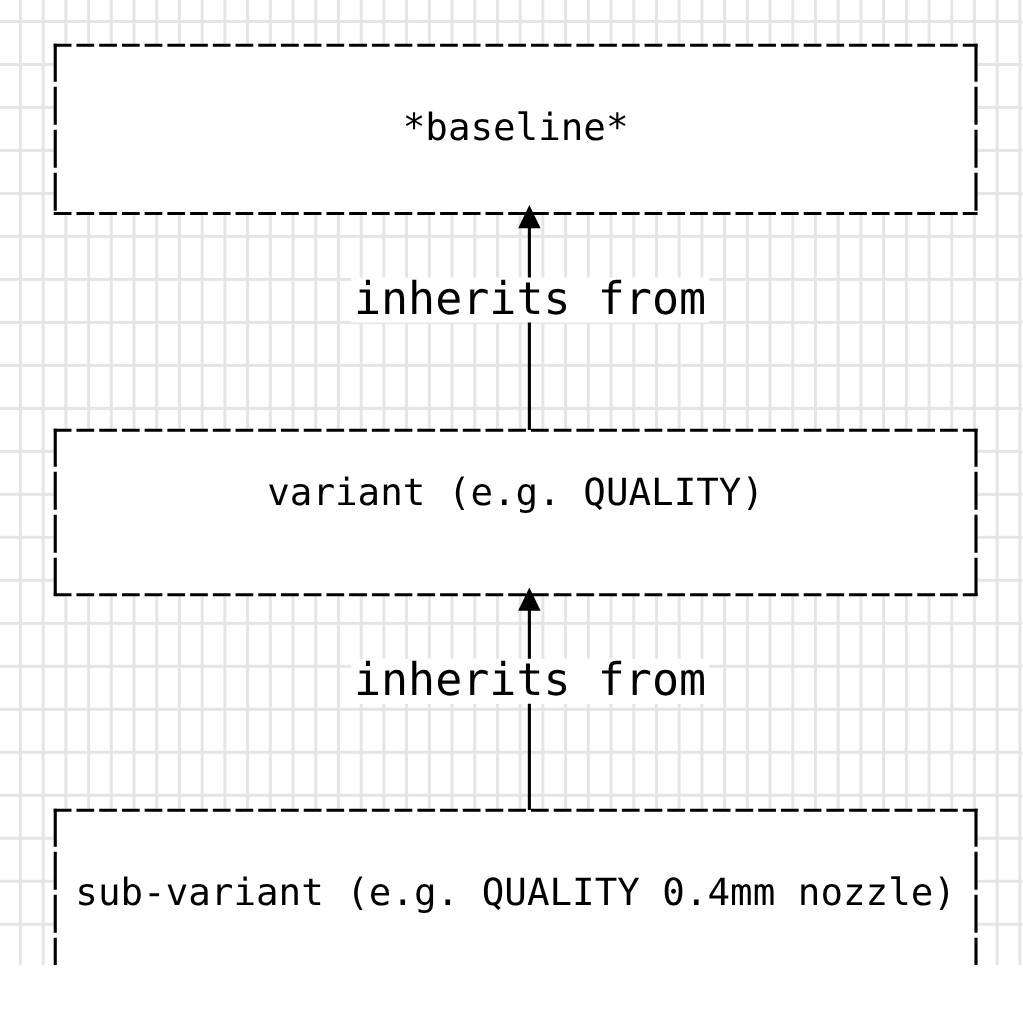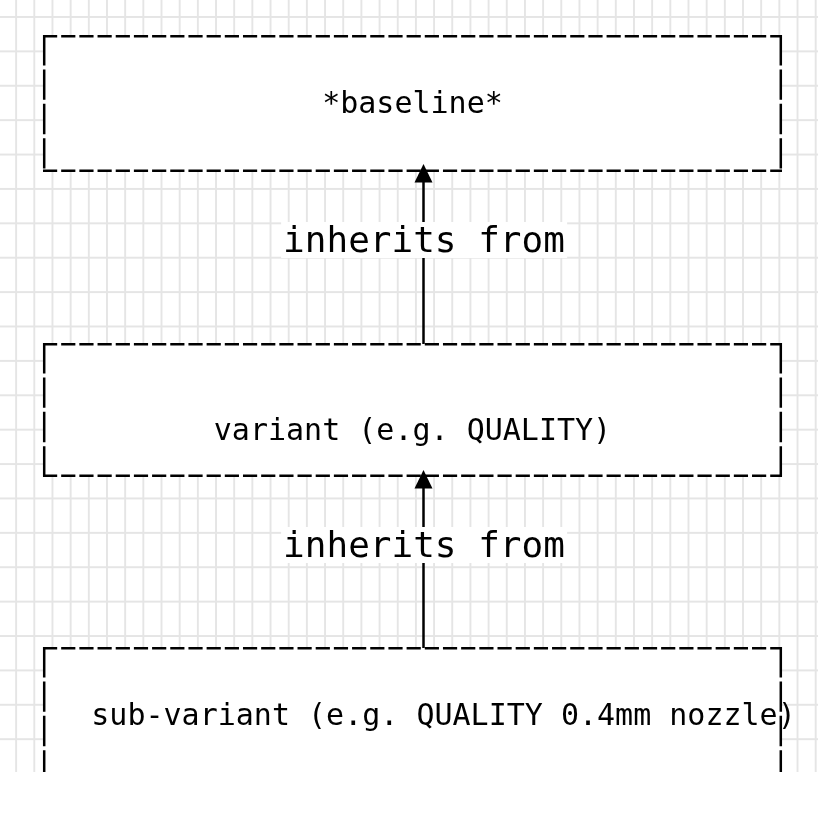--- a/index.html
+++ b/index.html
@@ -41,22 +41,22 @@
   .edge-label {
     position: absolute;
     transform: translate(-50%, -50%);
     background: #ffffff;
     padding: 0 2px;
     font-size: 36px;
     line-height: 36px;
     white-space: nowrap;
   }
   #label-baseline   { top: 85px;  }
-  #label-variant    { top: 412px; }
-  #label-subvariant { top: 697px; padding-left: 31px; }
+  #label-variant    { top: 377px; }
+  #label-subvariant { top: 697px; }
   #edge-label-1 { left: 424px; top: 240px; }
   #edge-label-2 { left: 424px; top: 545px; }
 </style>
 </head>
 <body>
 
 <div class="canvas">
 
   <svg class="graphics" width="818" height="822" viewBox="0 0 818 822">
 

